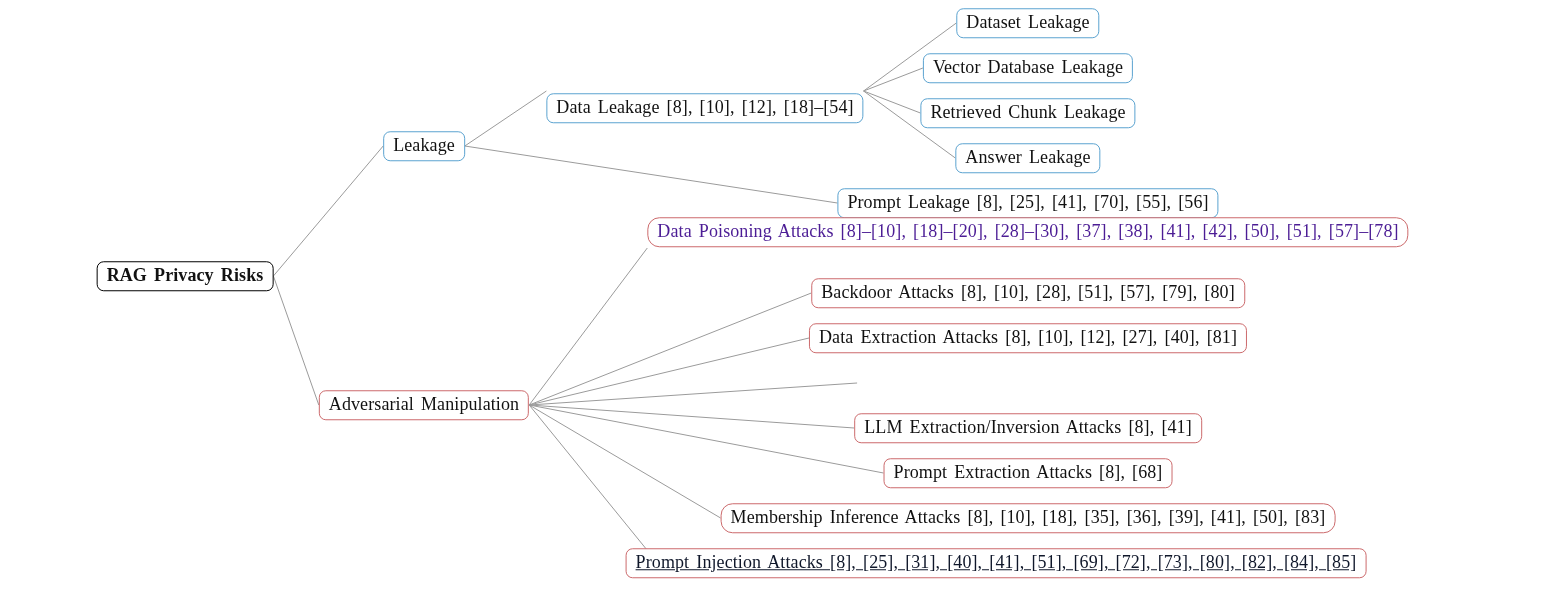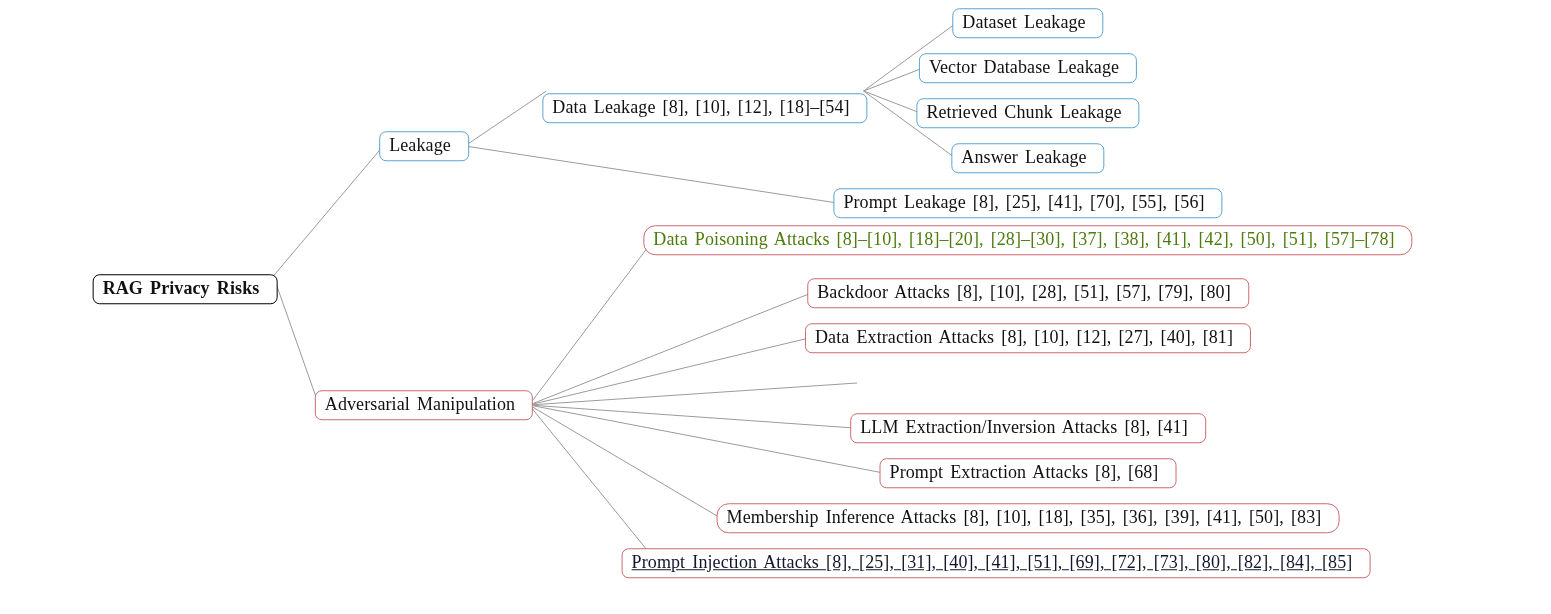--- a/index.html
+++ b/index.html
@@ -25,30 +25,29 @@
   }
   .node {
     position: absolute;
     transform: translate(-50%, -50%);
     z-index: 1;
     box-sizing: border-box;
     white-space: nowrap;
     background: #ffffff;
     border: 1.4px solid #000;
     border-radius: 7px;
-    padding: 2px 17px 3px 9px;
+    padding: 2px 9px 3px 9px;
     font-size: 18px;
     line-height: 1.25;
     color: #111111;
     word-spacing: 2.5px;
     letter-spacing: 0.1px;
   }
   .node.bold {
     font-weight: bold;
-    margin-top: 13px;
   }
 </style>
 </head>
 <body>
 
 <div id="canvas">
   <svg id="edges" xmlns="http://www.w3.org/2000/svg">
       <line x1="273.4" y1="276.0" x2="383.2" y2="146.0" stroke="#9b9b9b" stroke-width="1"></line>
       <line x1="273.4" y1="276.0" x2="318.8" y2="405.0" stroke="#9b9b9b" stroke-width="1"></line>
       <line x1="464.8" y1="146.0" x2="546.4" y2="91.0" stroke="#9b9b9b" stroke-width="1"></line>
@@ -68,20 +67,20 @@
     </svg>
 <div class="node bold" style="left: 185px; top: 276px; border-color: rgb(0, 0, 0); color: rgb(17, 17, 17);">RAG Privacy Risks</div>
     <div class="node" style="left: 424px; top: 146px; border-color: rgb(91, 163, 208); color: rgb(17, 17, 17);">Leakage</div>
     <div class="node" style="left: 705px; top: 108px; border-color: rgb(91, 163, 208); color: rgb(17, 17, 17);">Data Leakage [8], [10], [12], [18]–[54]</div>
     <div class="node" style="left: 1028px; top: 23px; border-color: rgb(91, 163, 208); color: rgb(17, 17, 17);">Dataset Leakage</div>
     <div class="node" style="left: 1028px; top: 68px; border-color: rgb(91, 163, 208); color: rgb(17, 17, 17);">Vector Database Leakage</div>
     <div class="node" style="left: 1028px; top: 113px; border-color: rgb(91, 163, 208); color: rgb(17, 17, 17);">Retrieved Chunk Leakage</div>
     <div class="node" style="left: 1028px; top: 158px; border-color: rgb(91, 163, 208); color: rgb(17, 17, 17);">Answer Leakage</div>
     <div class="node" style="left: 1028px; top: 203px; border-color: rgb(91, 163, 208); color: rgb(17, 17, 17);">Prompt Leakage [8], [25], [41], [70], [55], [56]</div>
     <div class="node" style="left: 424px; top: 405px; border-color: rgb(204, 106, 108); color: rgb(17, 17, 17);">Adversarial Manipulation</div>
-    <div class="node" style="left: 1028px; top: 240px; border-color: rgb(204, 106, 108); color: #4d7c0f; border-radius: 12px;">Data Poisoning Attacks [8]–[10], [18]–[20], [28]–[30], [37], [38], [41], [42], [50], [51], [57]–[78]</div>
+    <div class="node" style="left: 1028px; top: 232px; border-color: rgb(204, 106, 108); color: #4c1d95; border-radius: 12px;">Data Poisoning Attacks [8]–[10], [18]–[20], [28]–[30], [37], [38], [41], [42], [50], [51], [57]–[78]</div>
     <div class="node" style="left: 1028px; top: 293px; border-color: rgb(204, 106, 108); color: rgb(17, 17, 17);">Backdoor Attacks [8], [10], [28], [51], [57], [79], [80]</div>
     <div class="node" style="left: 1028px; top: 338px; border-color: rgb(204, 106, 108); color: rgb(17, 17, 17);">Data Extraction Attacks [8], [10], [12], [27], [40], [81]</div>
     <div class="node" style="left: 1028px; top: 428px; border-color: rgb(204, 106, 108); color: rgb(17, 17, 17);">LLM Extraction/Inversion Attacks [8], [41]</div>
     <div class="node" style="left: 1028px; top: 473px; border-color: rgb(204, 106, 108); color: rgb(17, 17, 17);">Prompt Extraction Attacks [8], [68]</div>
     <div class="node" style="left: 1028px; top: 518px; border-color: rgb(204, 106, 108); color: rgb(17, 17, 17); border-radius: 12px;">Membership Inference Attacks [8], [10], [18], [35], [36], [39], [41], [50], [83]</div>
     <div class="node" style="left: 996px; top: 563px; border-color: rgb(204, 106, 108); color: #0f172a; text-decoration: underline;">Prompt Injection Attacks [8], [25], [31], [40], [41], [51], [69], [72], [73], [80], [82], [84], [85]</div>
   </div>
 
 </body></html>

